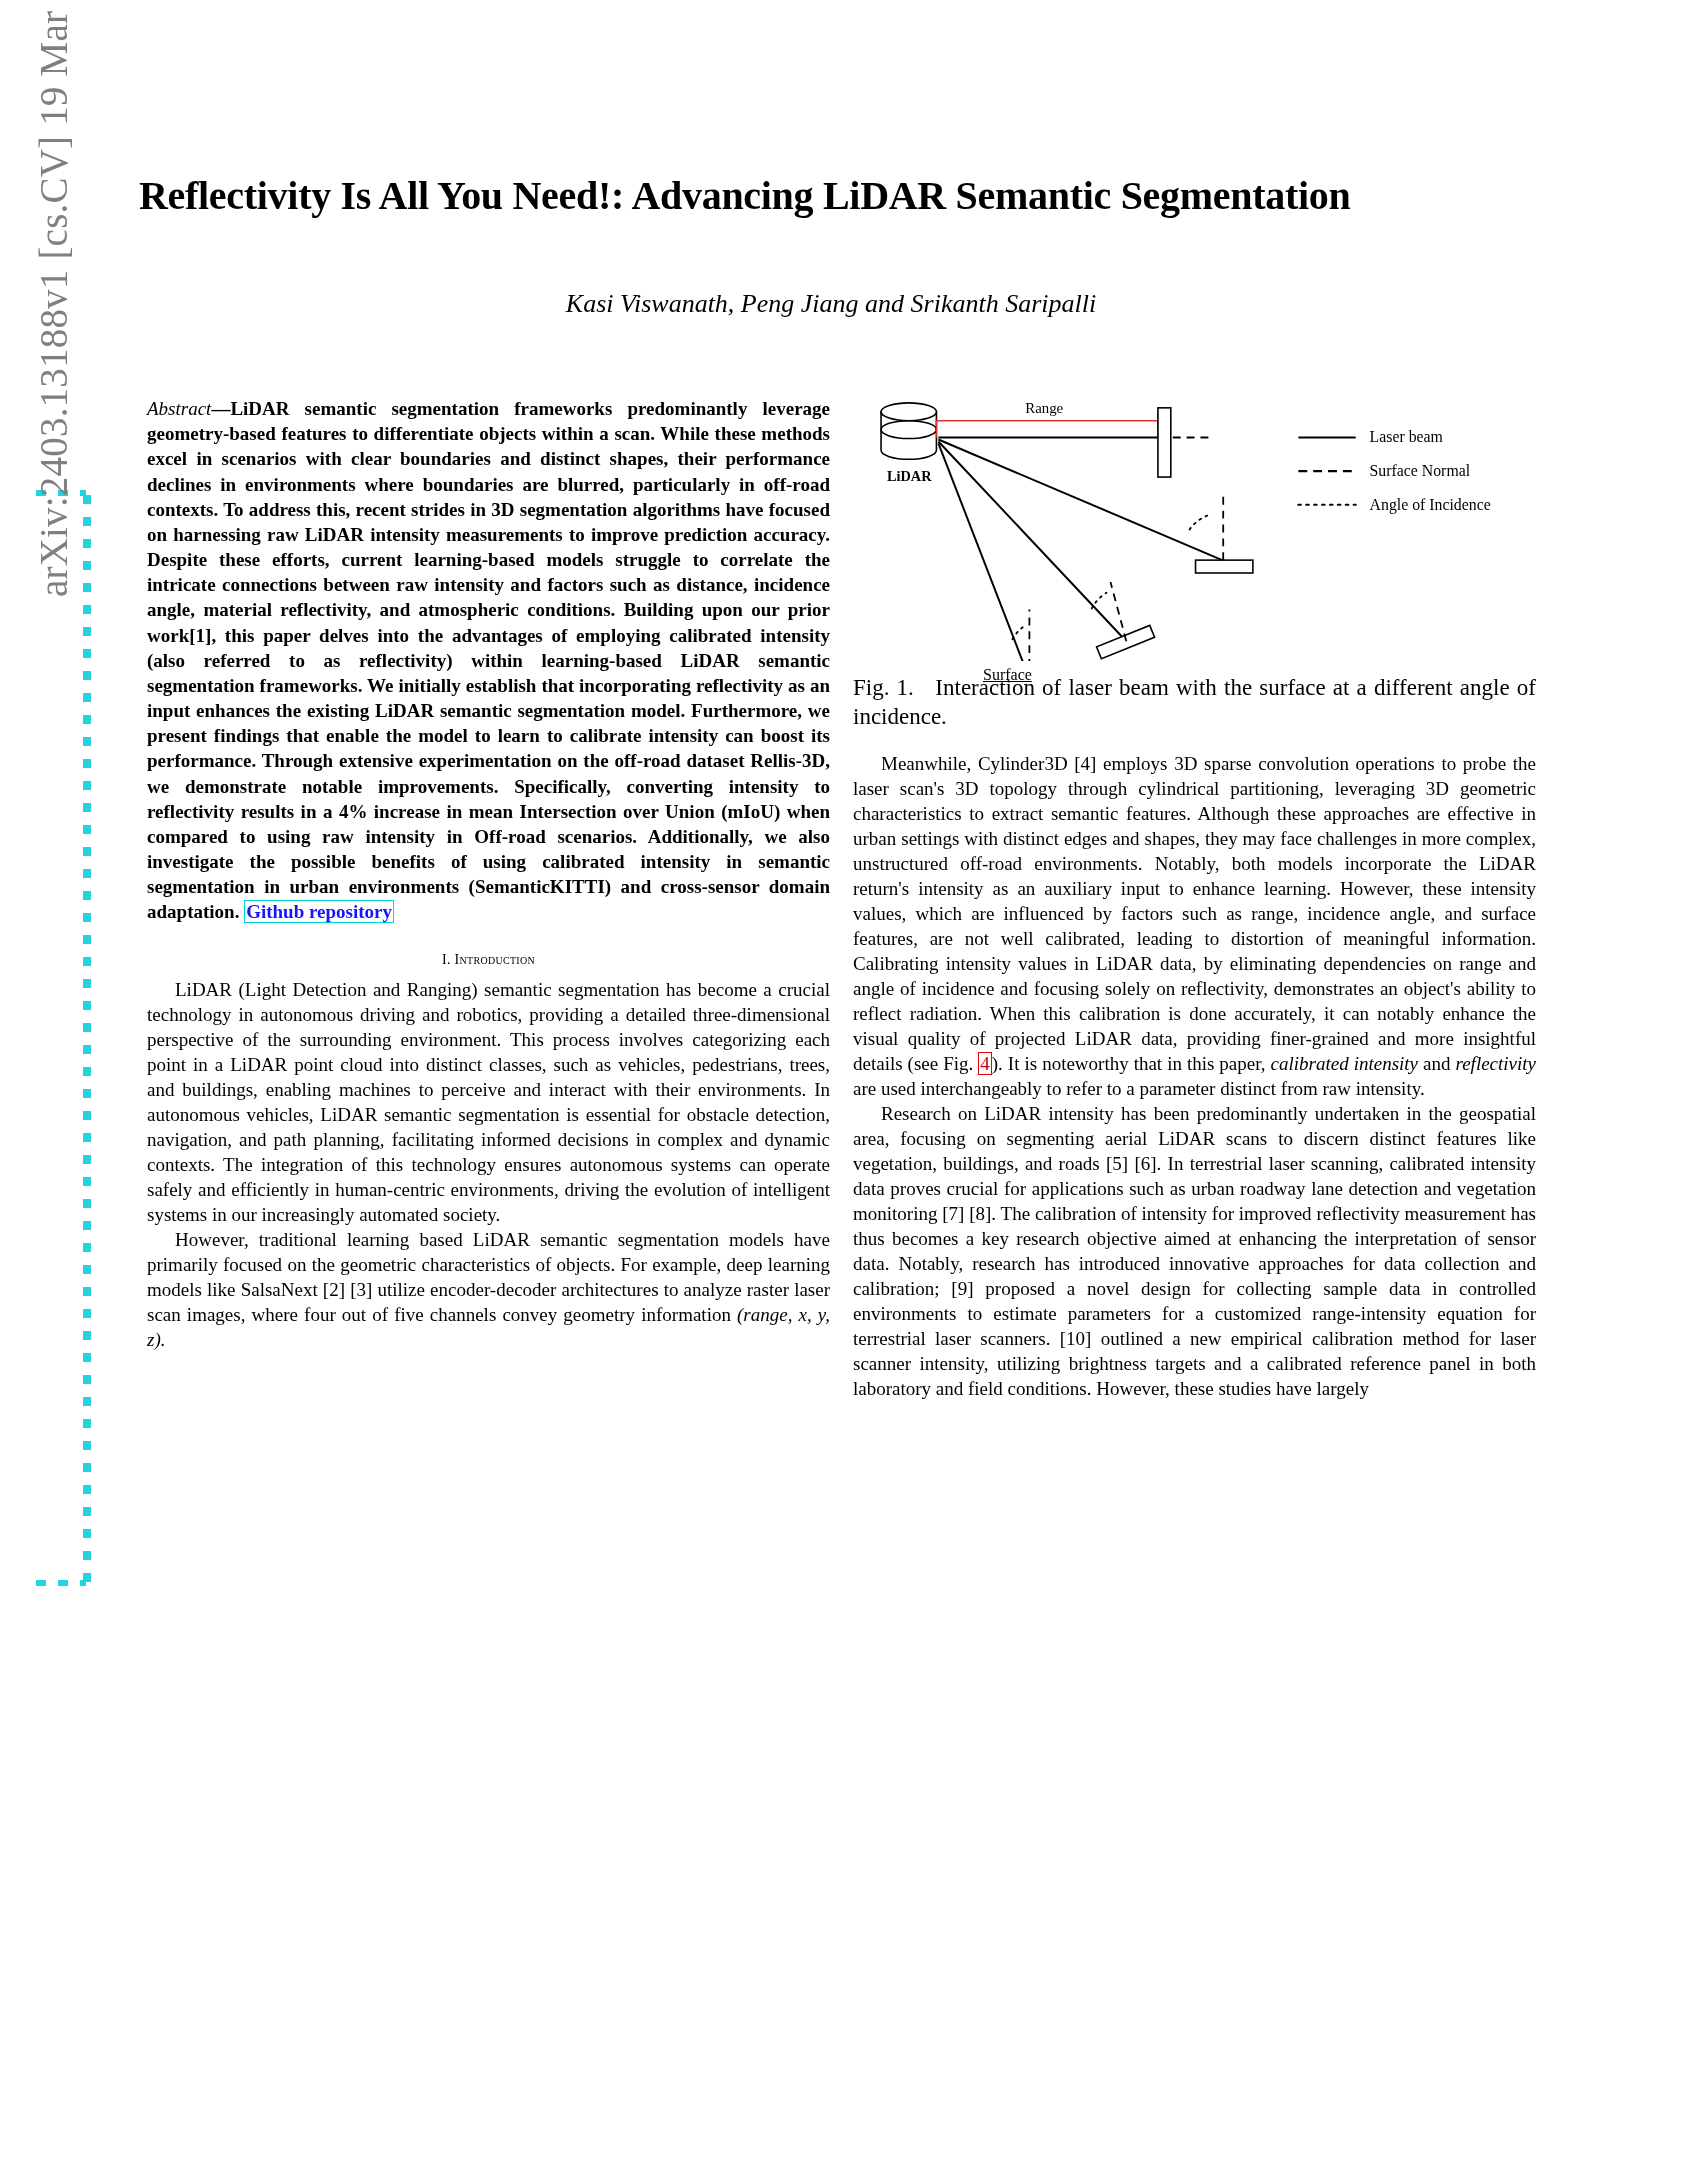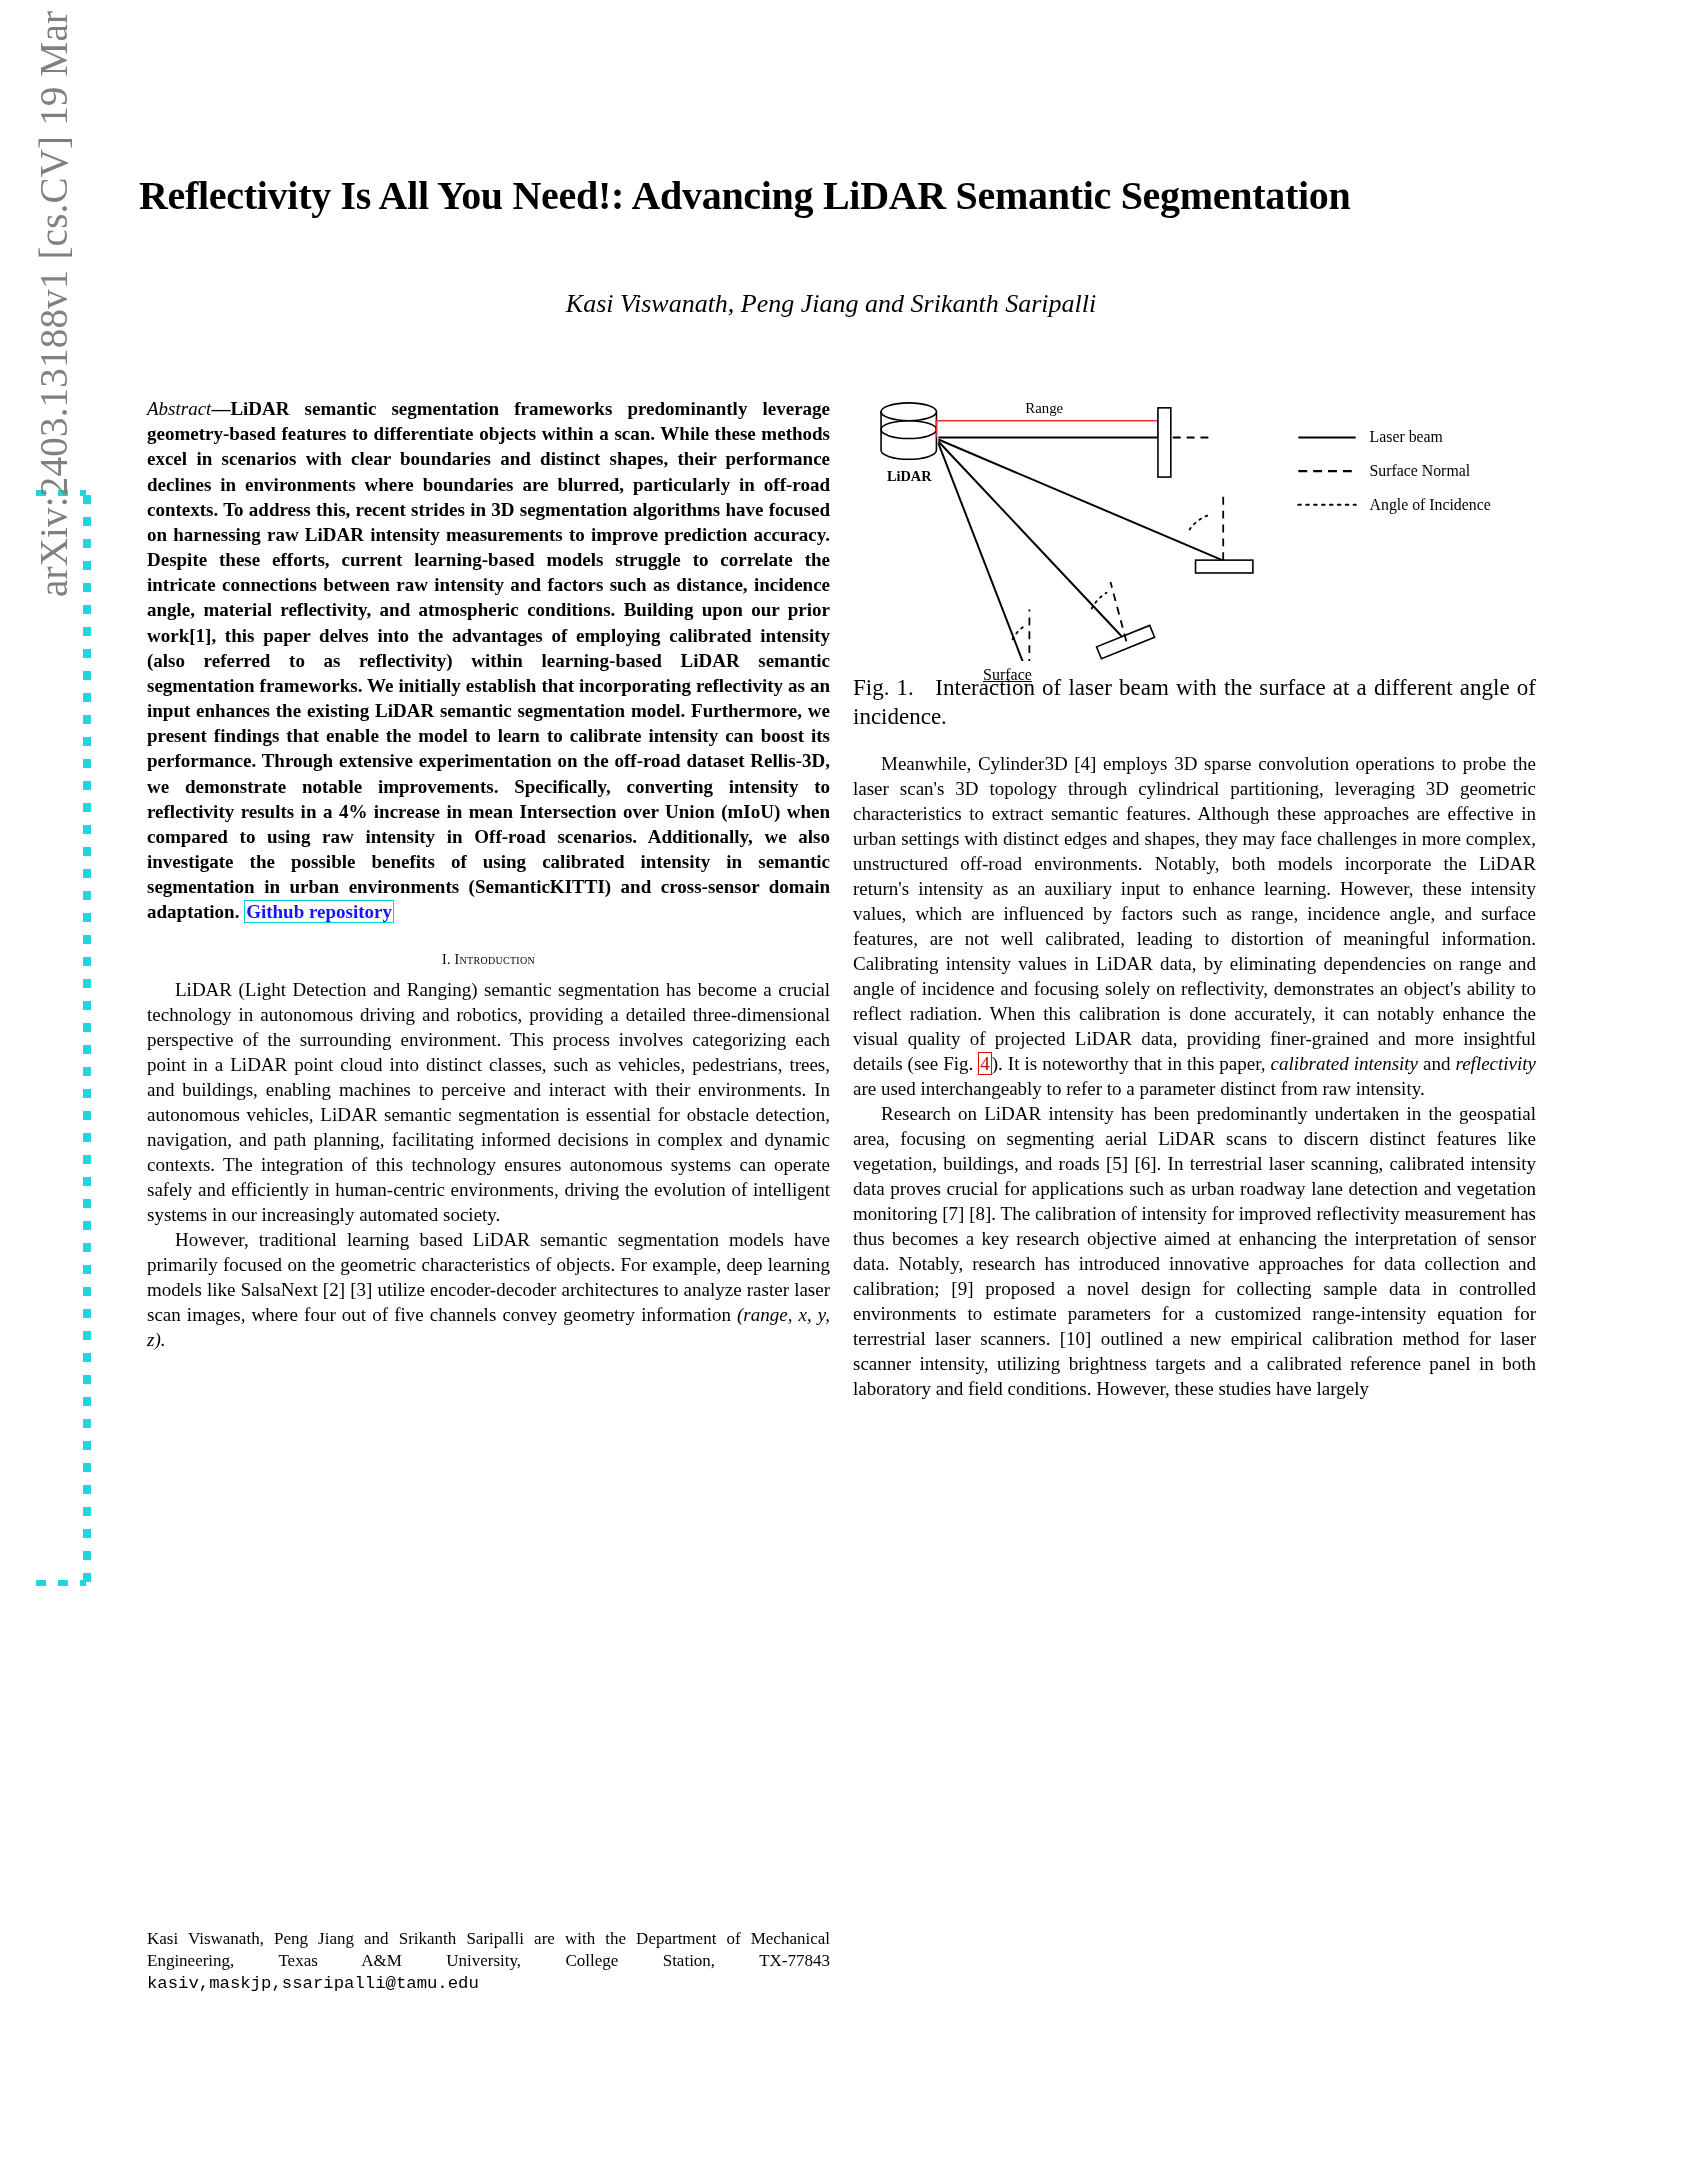--- a/index.html
+++ b/index.html
@@ -231,23 +231,20 @@
     </div>
 
     <p class="body first">LiDAR (Light Detection and Ranging) semantic segmentation has become a crucial technology in autonomous driving and robotics, providing a detailed three-dimensional perspective of the surrounding environment. This process involves categorizing each point in a LiDAR point cloud into distinct classes, such as vehicles, pedestrians, trees, and buildings, enabling machines to perceive and interact with their environments. In autonomous vehicles, LiDAR semantic segmentation is essential for obstacle detection, navigation, and path planning, facilitating informed decisions in complex and dynamic contexts. The integration of this technology ensures autonomous systems can operate safely and efficiently in human-centric environments, driving the evolution of intelligent systems in our increasingly automated society.</p>
 
     <p class="body">
       <span>However, traditional learning based LiDAR semantic segmentation models have primarily focused on the geometric characteristics of objects. For example, deep learning models like SalsaNext [2] [3] utilize encoder-decoder architectures to analyze raster laser scan images, where four out of five channels convey geometry information </span><span class="mathit">(range, x, y, z).</span>
     </p>
   </div>
 
   <div id="footnote-rule"></div>
-  <div id="footnote">
-    <span>Kasi Viswanath, Peng Jiang and Srikanth Saripalli are with the Department of Mechanical Engineering, Texas A&amp;M University, College Station, TX-77843 </span><span class="mono">kasiv,maskjp,ssaripalli@tamu.edu</span>
-  </div>
 
   <div id="figure">
     <svg width="653" height="267" viewBox="0 0 660 270">
 
       <g>
         <path d="M 10 18 L 10 57 A 28 9 0 0 0 66 57 L 66 18 Z" fill="#ffffff" stroke="#000000" stroke-width="1.6"></path>
         <ellipse cx="38" cy="18" rx="28" ry="9" fill="#ffffff" stroke="#000000" stroke-width="1.6"></ellipse>
         <ellipse cx="38" cy="36" rx="28" ry="9" fill="none" stroke="#000000" stroke-width="1.6"></ellipse>
       </g>
       <text x="16" y="88" font-family="Liberation Serif, serif" font-size="14.5" font-weight="bold">LiDAR</text>

